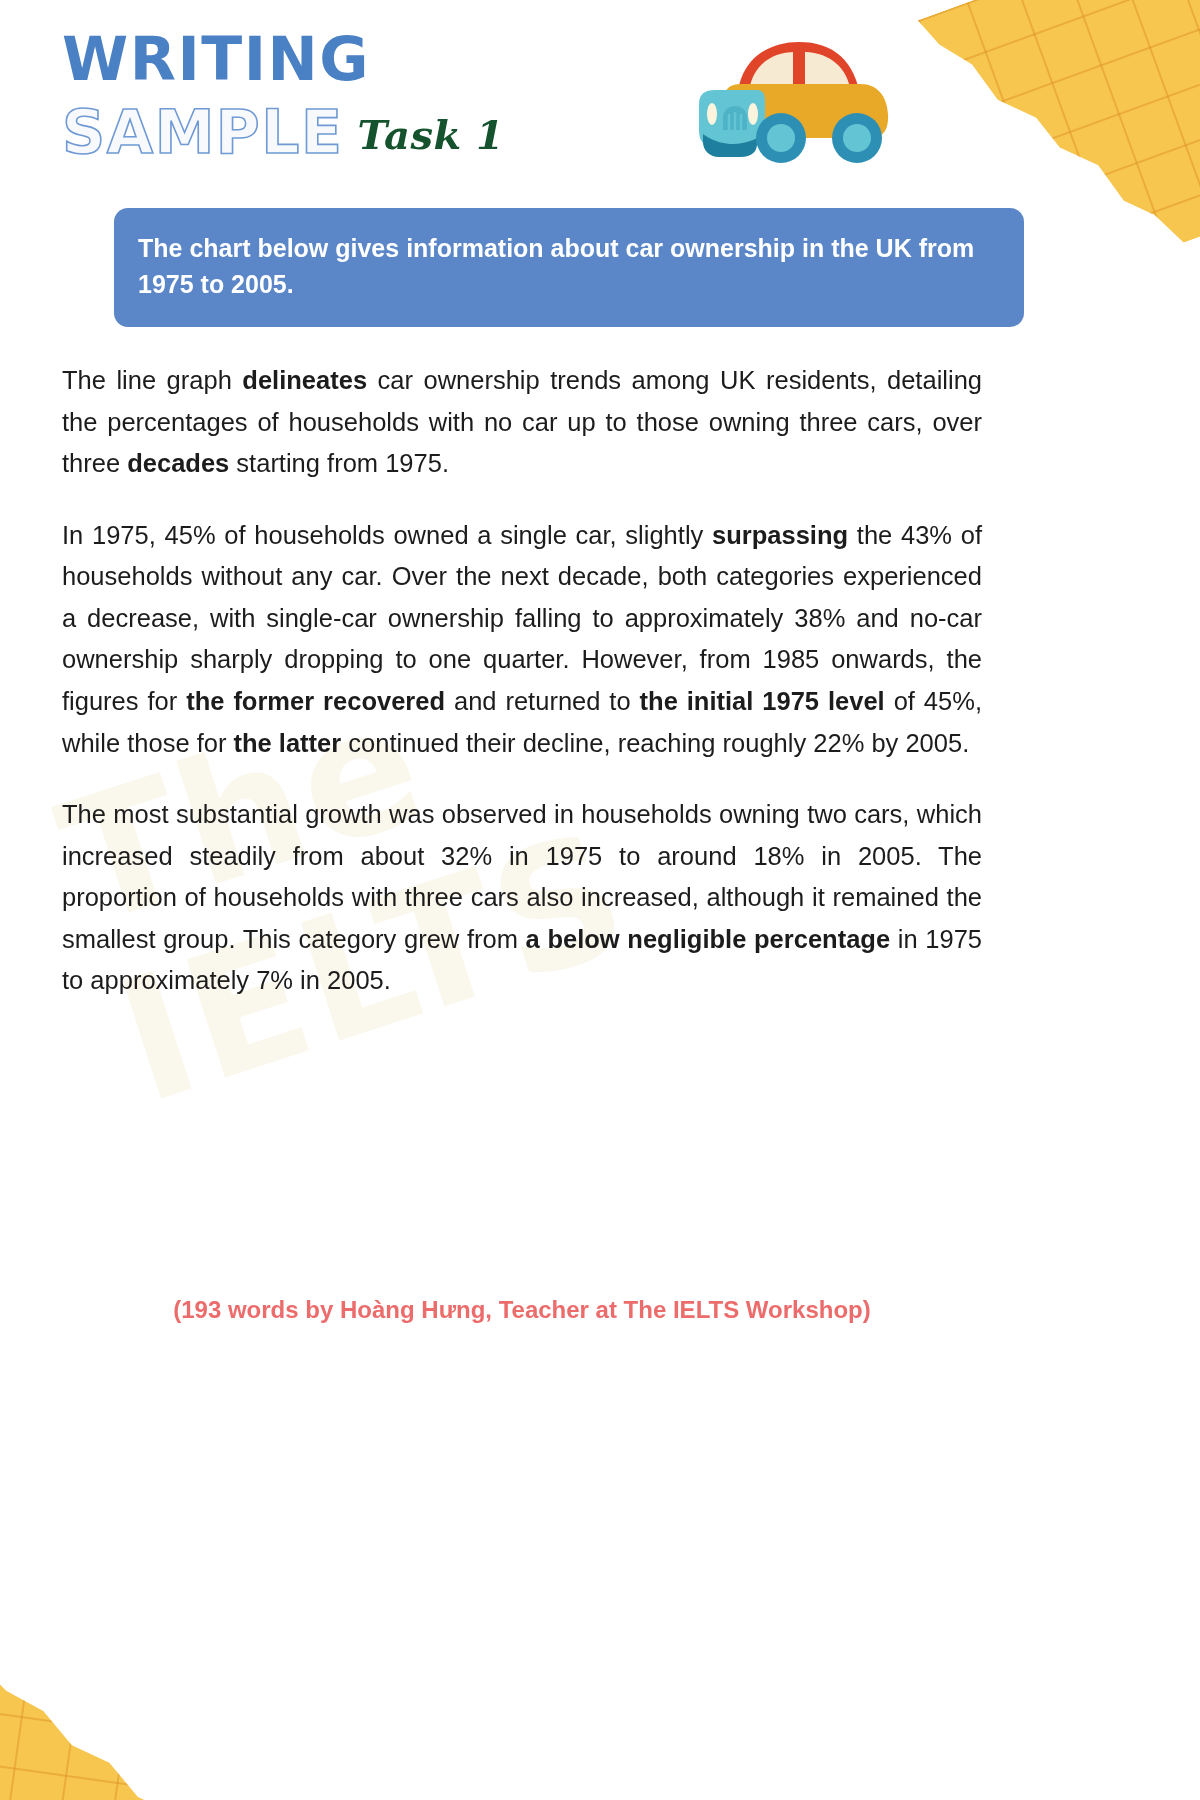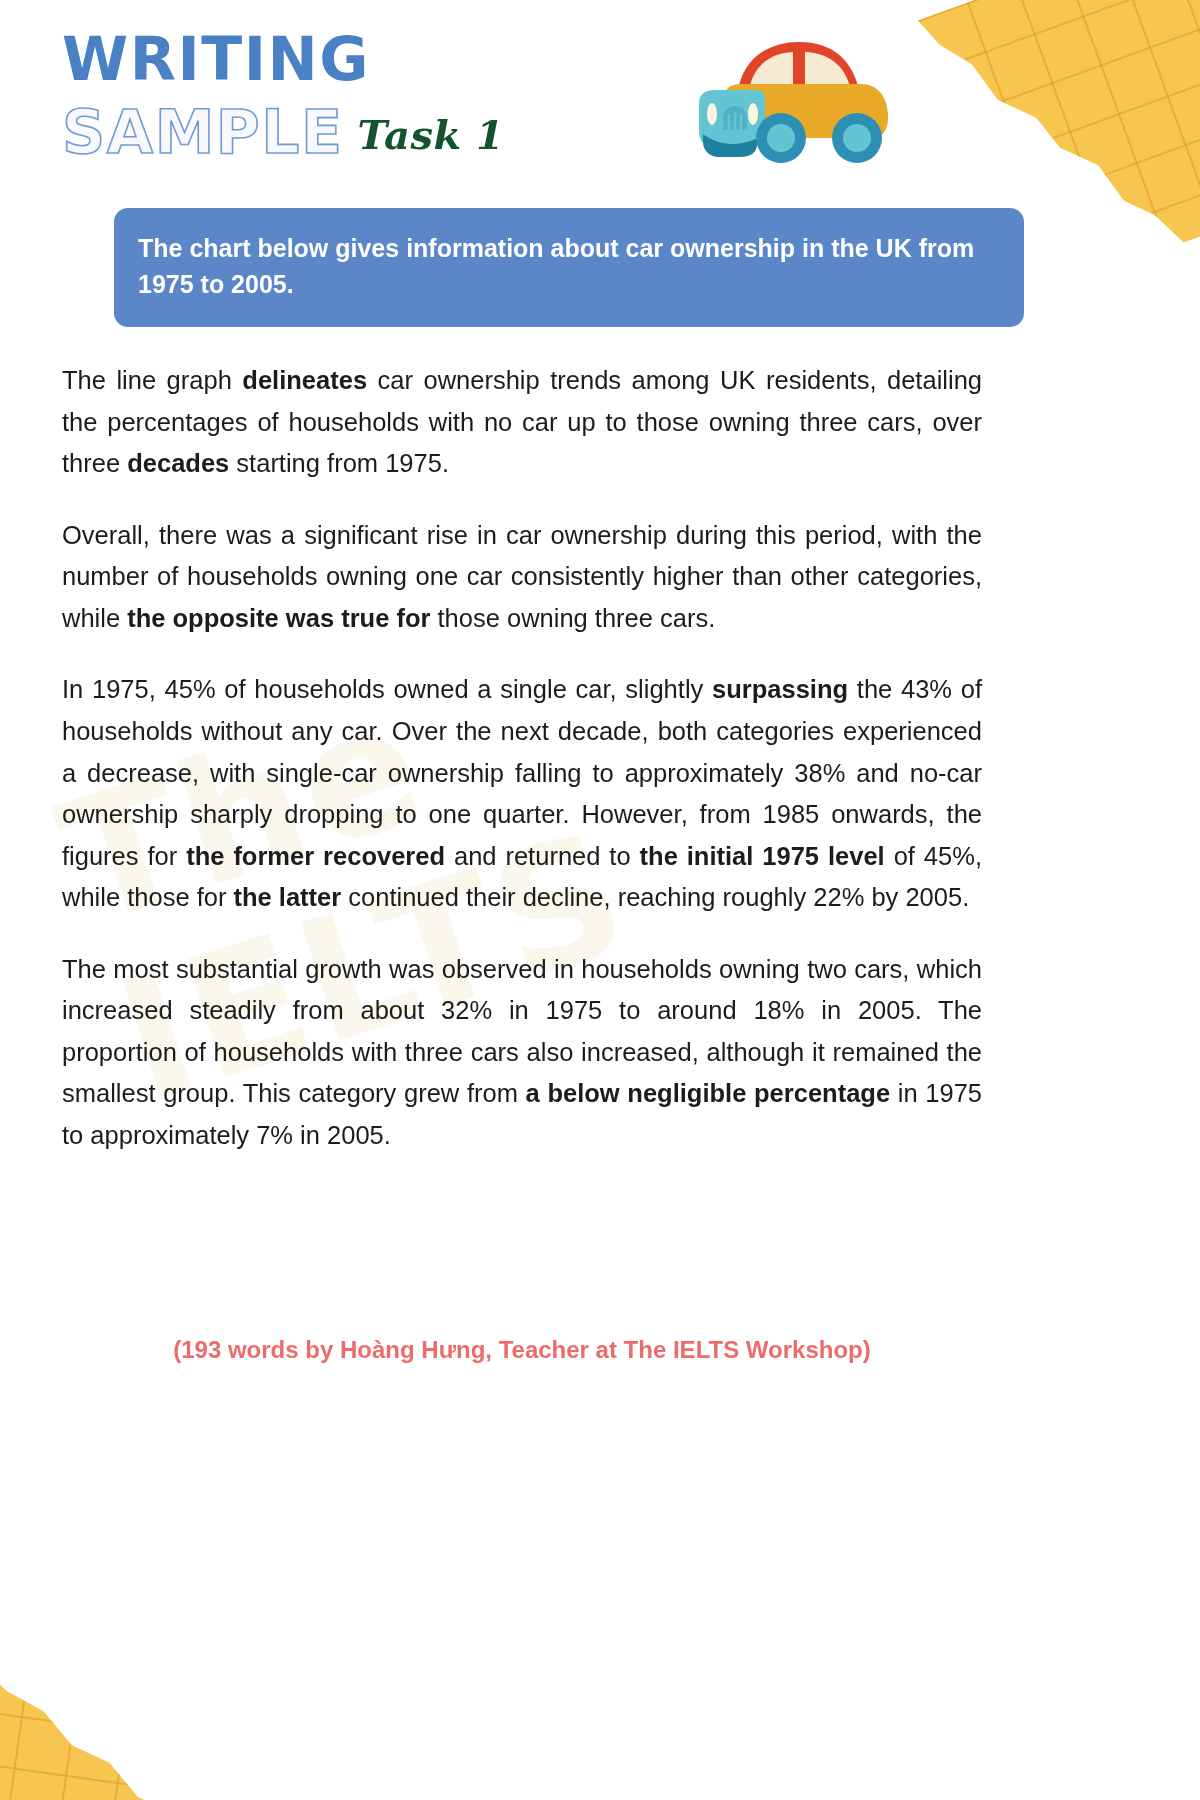--- a/index.html
+++ b/index.html
@@ -131,21 +131,21 @@
     color: #1c1c1c;
     text-align: justify;
   }
   .essay p {
     margin: 0 0 30px 0;
   }
   .essay b { font-weight: bold; }
 
   .attribution {
     position: absolute;
-    top: 1336px;
+    top: 1296px;
     left: 62px;
     width: 920px;
     text-align: center;
     font-size: 24px;
     font-weight: bold;
     color: #ec6b6b;
   }
 
   
   .watermark {
@@ -217,18 +217,17 @@
     <circle cx="172" cy="112" r="14" fill="#63c4d4"></circle>
   </svg>
 </div>
 
 <div class="prompt-box">
   <span>The chart below gives information about car ownership in the UK from 1975 to 2005.</span>
 </div>
 
 <div class="essay" id="essay-body">
     <p><span>The line graph </span><b>delineates</b><span> car ownership trends among UK residents, detailing the percentages of households with no car up to those owning three cars, over three </span><b>decades</b><span> starting from 1975.</span></p>
-    <p><span>Overall, there was a significant rise in car ownership during this period, with the number of households owning one car consistently higher than other categories, while </span><b>the opposite was true for</b><span> those owning three cars.</span></p>
     <p><span>In 1975, 45% of households owned a single car, slightly </span><b>surpassing</b><span> the 43% of households without any car. Over the next decade, both categories experienced a decrease, with single-car ownership falling to approximately 38% and no-car ownership sharply dropping to one quarter. However, from 1985 onwards, the figures for </span><b>the former recovered</b><span> and returned to </span><b>the initial 1975 level</b><span> of 45%, while those for </span><b>the latter</b><span> continued their decline, reaching roughly 22% by 2005.</span></p>
     <p><span>The most substantial growth was observed in households owning two cars, which increased steadily from about 32% in 1975 to around 18% in 2005. The proportion of households with three cars also increased, although it remained the smallest group. This category grew from </span><b>a below negligible percentage</b><span> in 1975 to approximately 7% in 2005.</span></p>
   </div>
 
 <div class="attribution">(193 words by Hoàng Hưng, Teacher at The IELTS Workshop)</div>
 
 </body></html>

